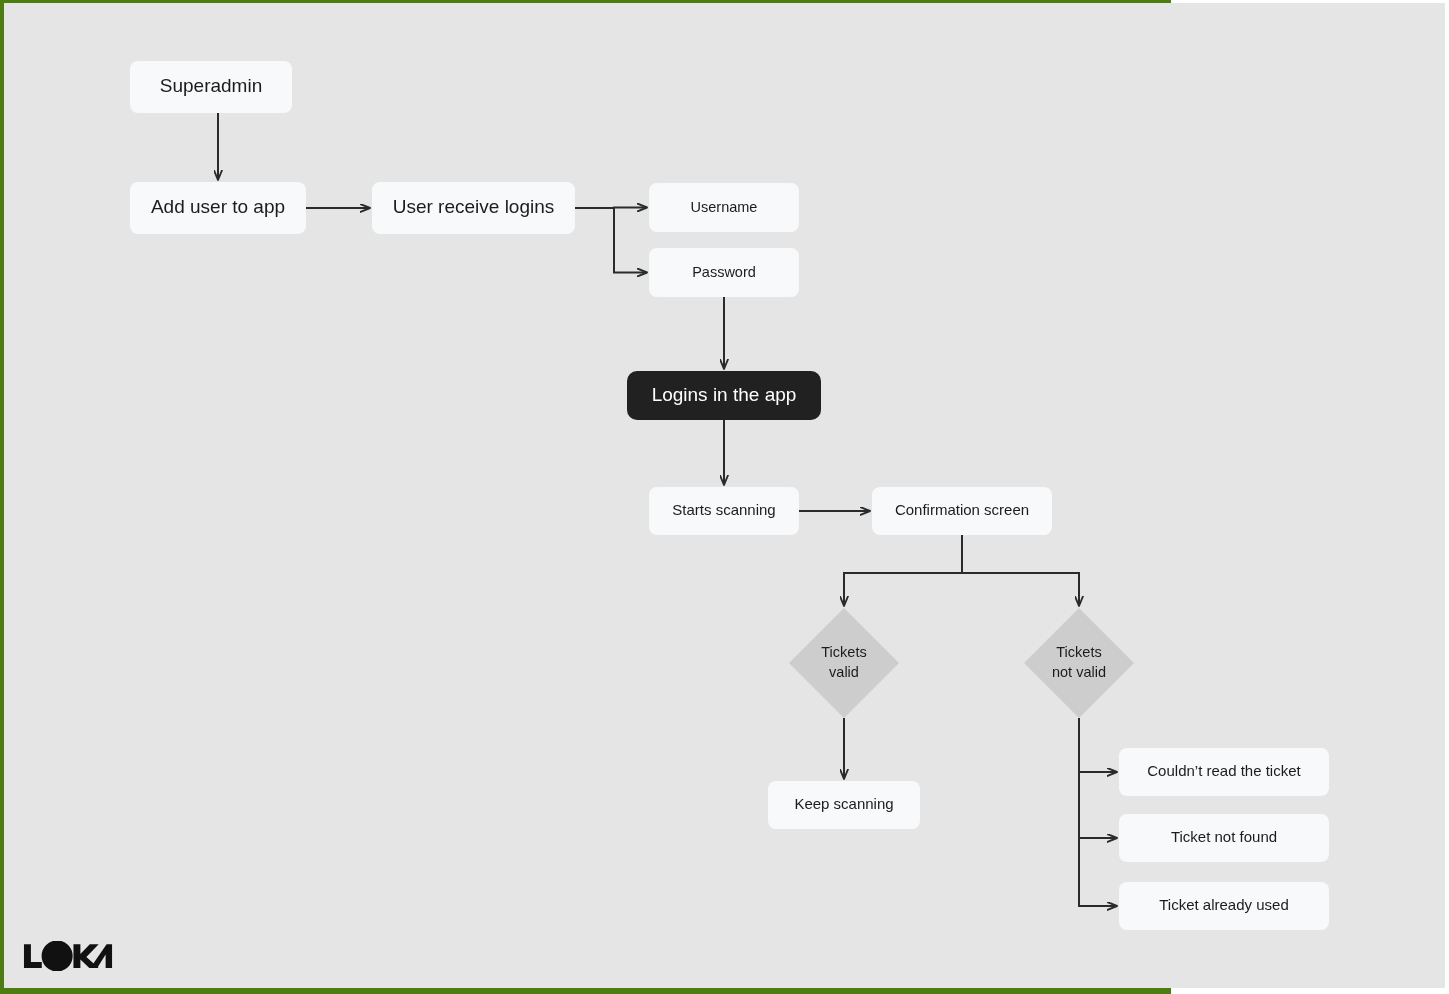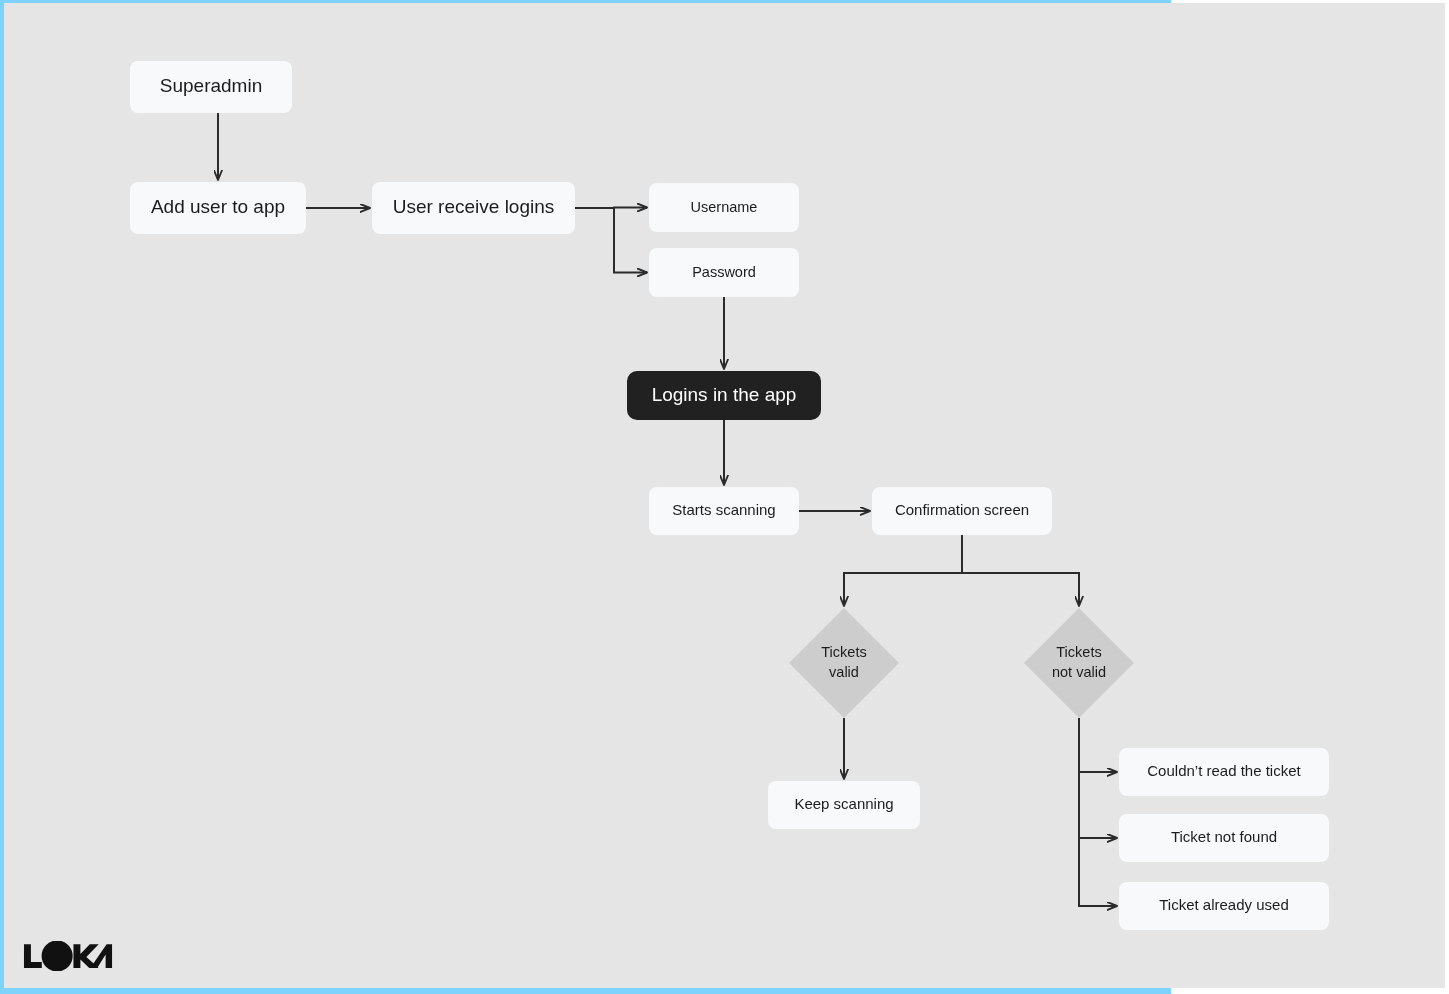--- a/index.html
+++ b/index.html
@@ -10,21 +10,21 @@
   body {
     width: 1449px;
     height: 994px;
     font-family: "Liberation Sans", sans-serif;
     overflow: hidden;
   }
   #app {
     position: relative;
     width: 1171px;
     height: 994px;
-    background: #7dd3fc;
+    background: #4d7c0f;
     box-sizing: border-box;
   }
   #canvas {
     position: absolute;
     left: 4px;
     top: 3px;
     width: 1441px;
     height: 985px;
     background: #e5e5e5;
     overflow: hidden;

